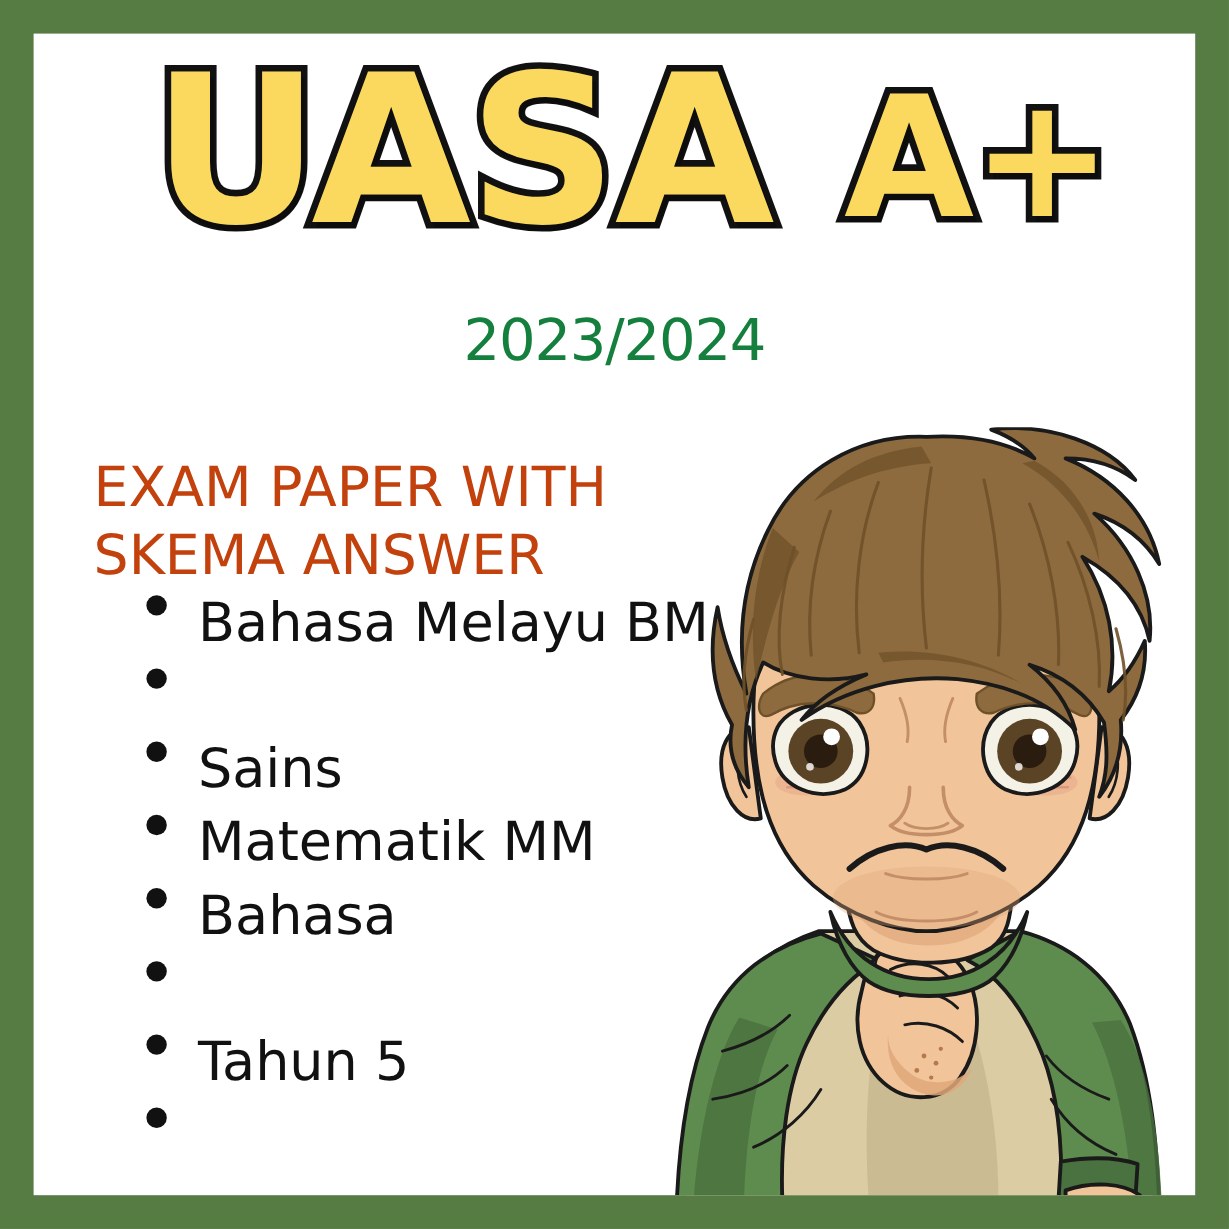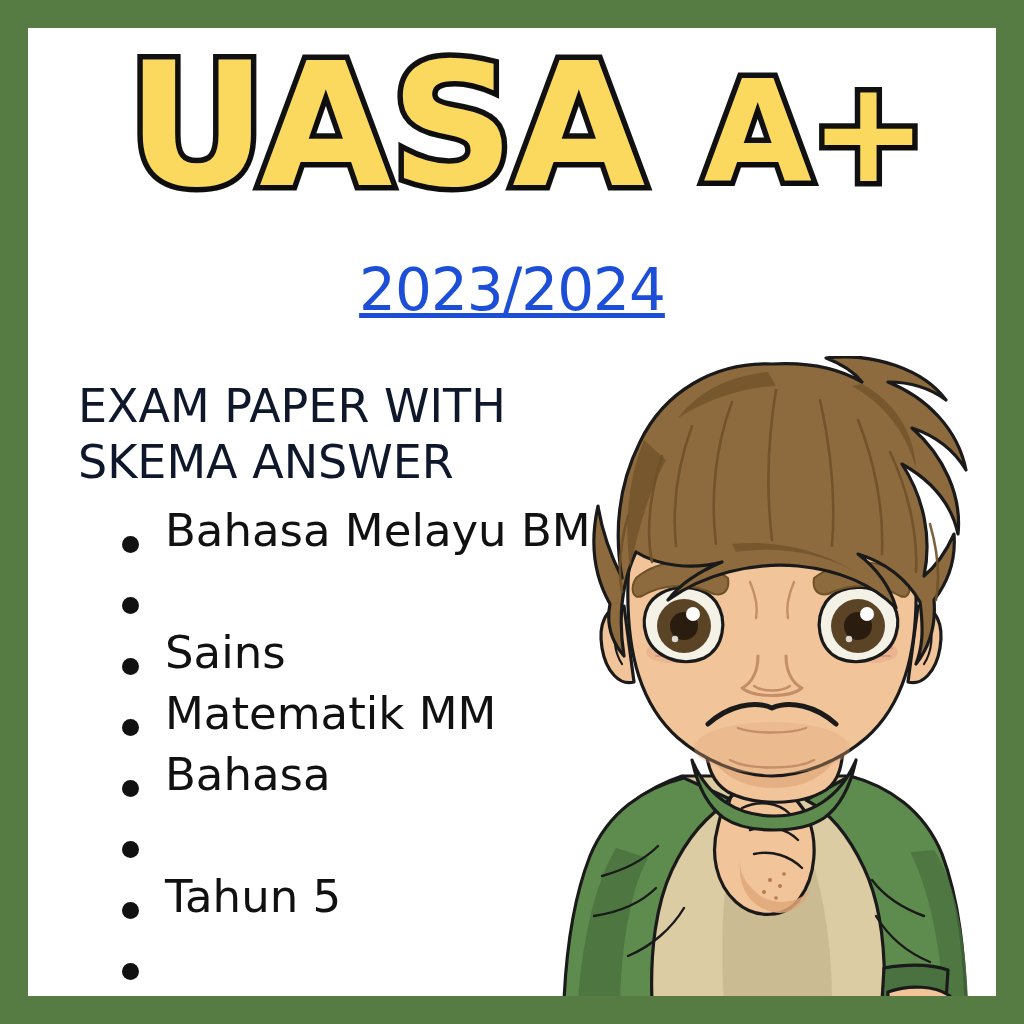--- a/index.html
+++ b/index.html
@@ -59,51 +59,50 @@
     margin-top:14px;
   }
 
   
   #year{
     position:absolute;
     left:0;top:228px;
     width:968px;
     text-align:center;
     font-family:"DejaVu Sans", sans-serif;
-    font-size:58px;
+    font-size:48px;
     font-weight:400;
-    color:#1d4ed8;
+    color:#15803d;
     letter-spacing:-1px;
-    text-decoration:underline;
   }
 
   
   #content{
     position:absolute;
     left:50px;top:350px;
     width:540px;
     z-index:4;
   }
   .headline{
     font-family:"DejaVu Sans", sans-serif;
     font-size:46px;
     font-weight:400;
-    color:#0f172a;
+    color:#c2410c;
     line-height:1.22;
     letter-spacing:0px;
     white-space:nowrap;
   }
   ul#subject-list{
     list-style:none;
     margin:6px 0 0 0;
     padding:0;
   }
   ul#subject-list li{
     display:flex;
-    align-items:flex-end;
+    align-items:flex-start;
     margin:0 0 4px 0;
     height:57px;
   }
   .bullet-dot{
     width:17px;height:17px;
     border-radius:50%;
     background:#111111;
     flex:0 0 auto;
     margin-left:44px;
     margin-right:26px;

